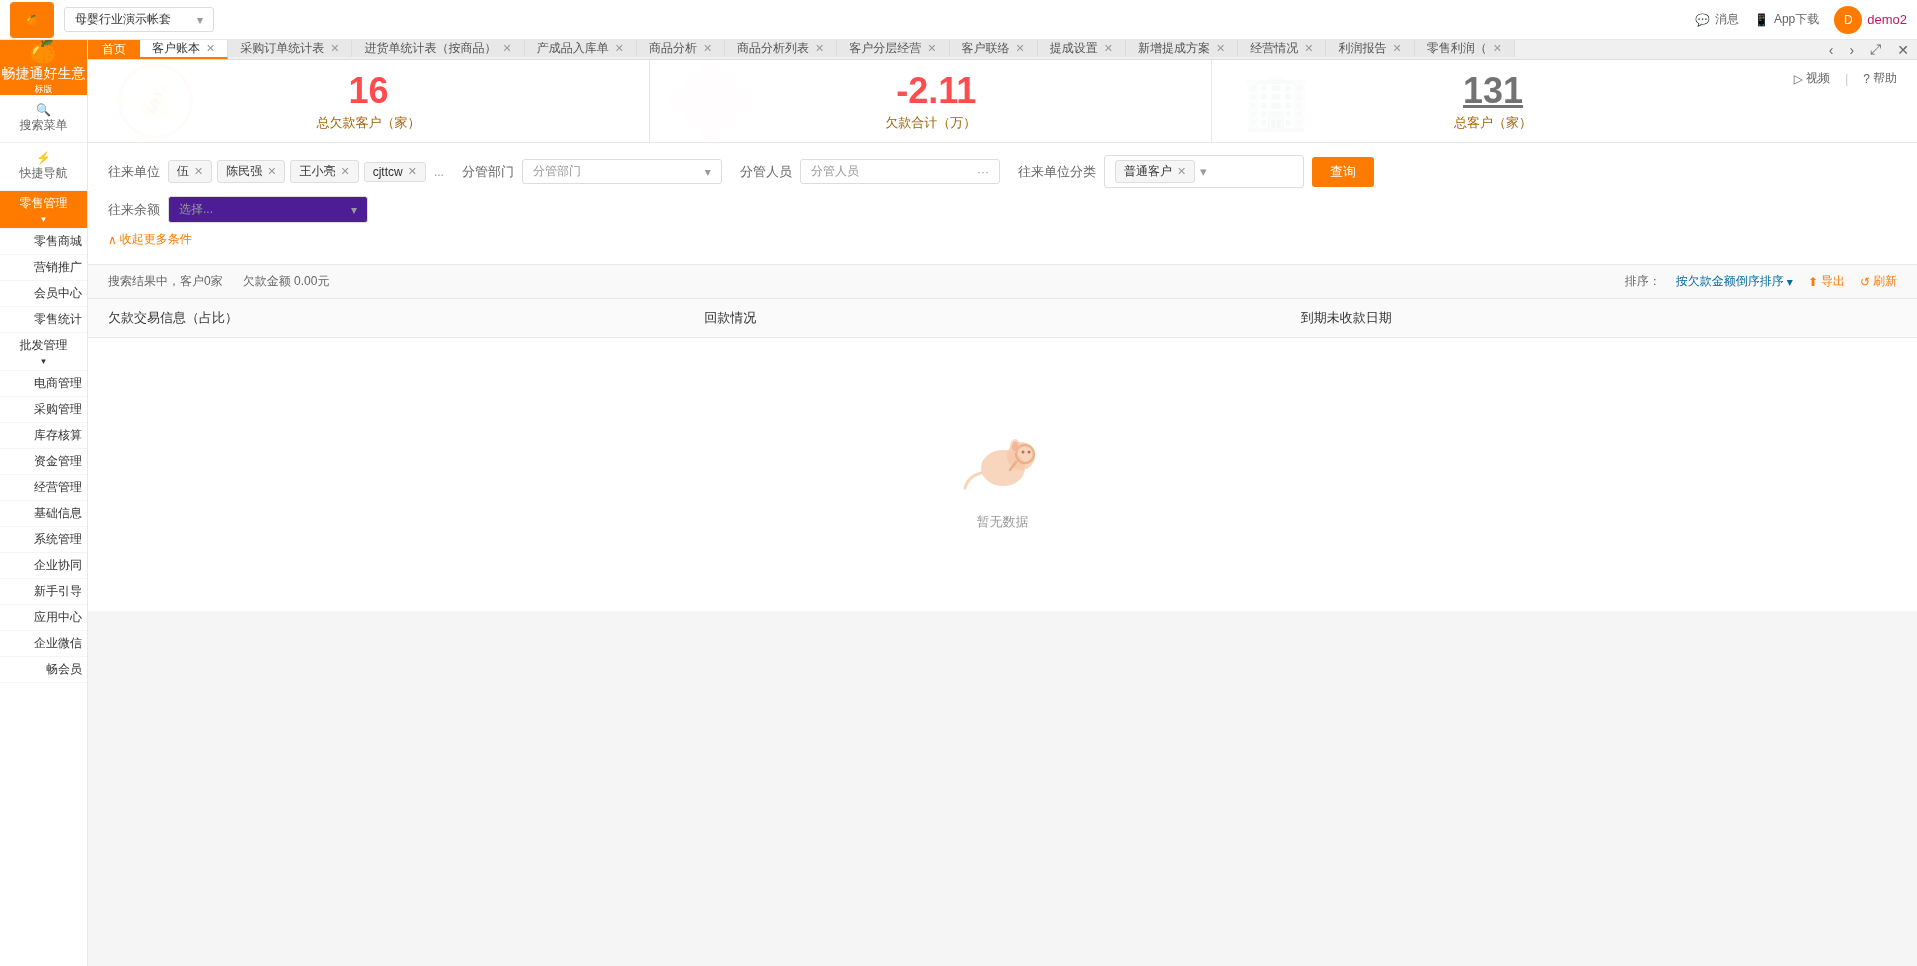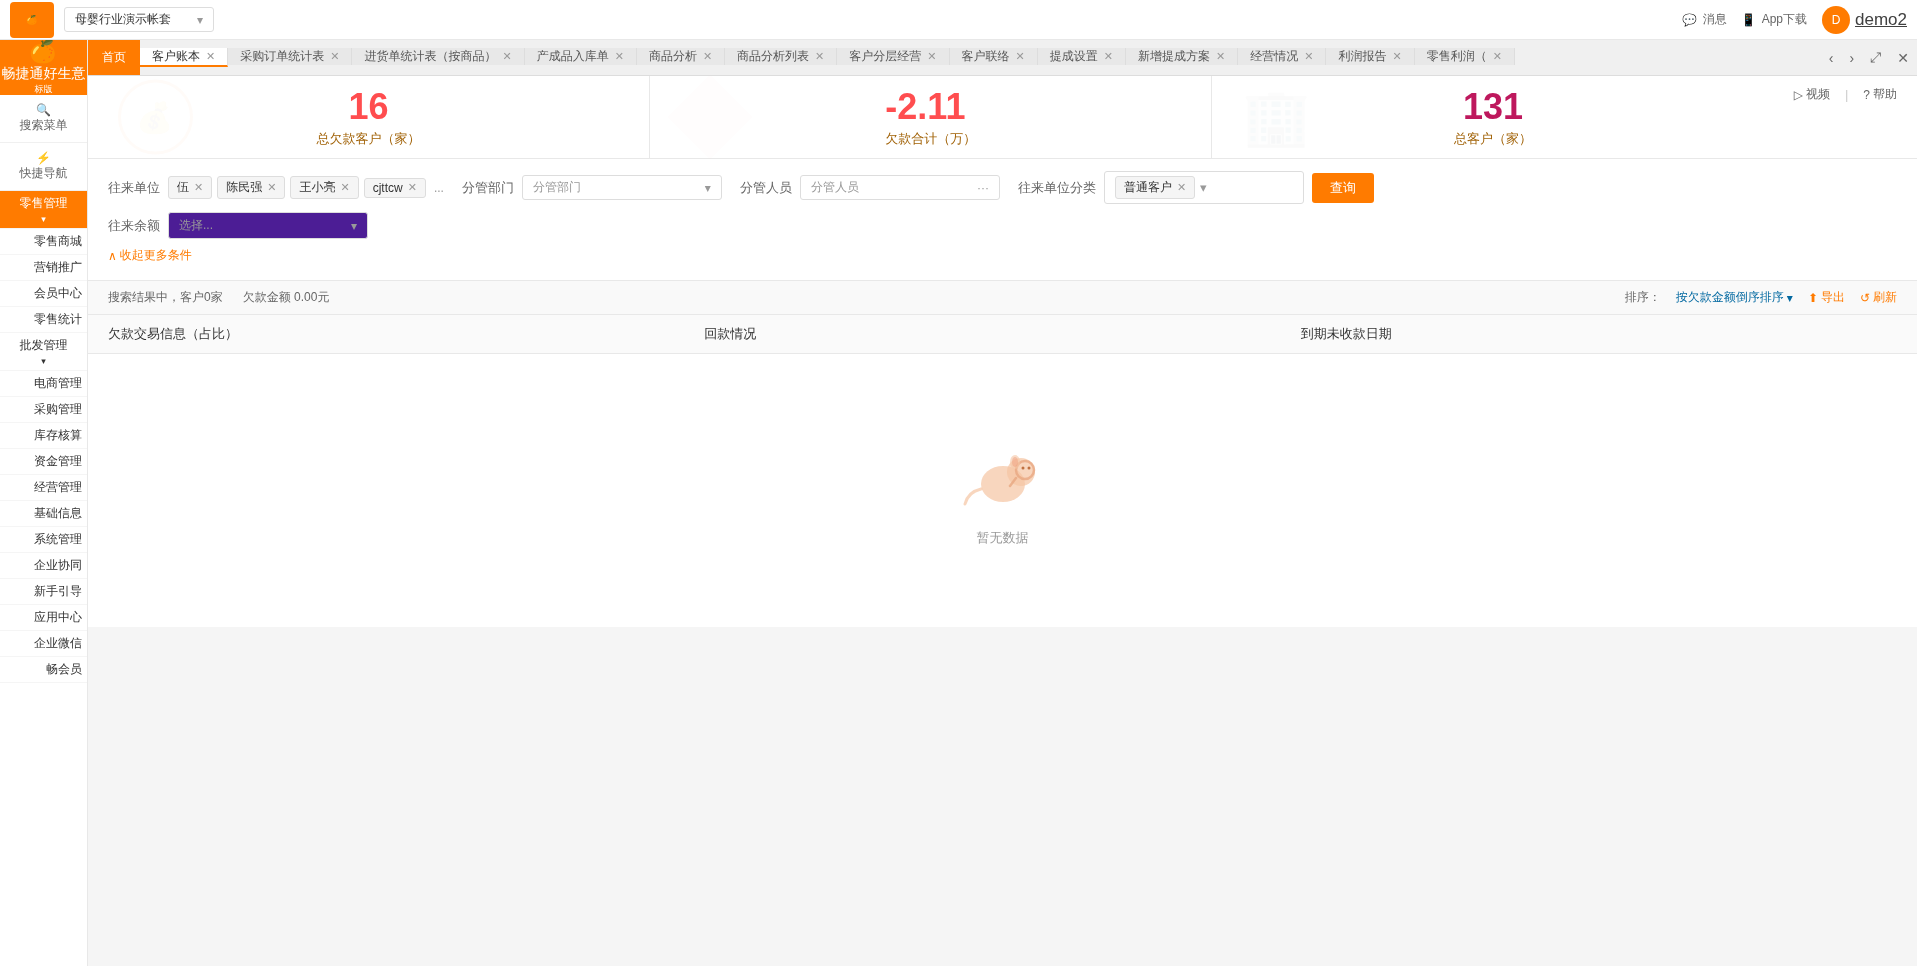--- a/index.html
+++ b/index.html
@@ -17,36 +17,36 @@
     .sidebar-search { padding: 8px; border-bottom: 1px solid #f0f0f0; text-align: center; color: #666; cursor: pointer; font-size: 12px; }
     .sidebar-nav-item { padding: 4px 5px; text-align: right; color: #333; cursor: pointer; border-bottom: 1px solid #f5f5f5; font-size: 12px; flex-direction: column; }
     .sidebar-nav-item.active { background: #ff7b00; color: #fff; }
     .sidebar-quick-nav { padding: 8px; text-align: center; color: #666; cursor: pointer; font-size: 12px; border-bottom: 1px solid #f0f0f0; }
 
     
     .app-name { display: flex; align-items: center; gap: 5px; }
     .top-bar-right { margin-left: auto; display: flex; align-items: center; gap: 15px; }
     .top-bar-icon-group { display: flex; align-items: center; gap: 5px; color: #666; cursor: pointer; font-size: 12px; }
     .user-avatar { width: 28px; height: 28px; border-radius: 50%; background: #ff7b00; display: flex; align-items: center; justify-content: center; color: #fff; font-size: 12px; }
-    .username { color: #404040; font-size: 17px; cursor: pointer; text-decoration: underline; }
-
-    
-    .tabs-bar { background: #f0f0f0; display: flex; align-items: center; height: 36px; overflow: hidden; flex-shrink: 0; border-bottom: 1px solid #ddd; }
+    .username { color: #be185d; font-size: 13px; cursor: pointer; }
+
+    
+    .tabs-bar { background: #f0f0f0; display: flex; align-items: flex-start; height: 20px; overflow: hidden; flex-shrink: 0; border-bottom: 1px solid #ddd; }
     .tab { display: flex; align-items: center; padding: 0 12px; height: 100%; cursor: pointer; border-right: 1px solid #ddd; font-size: 12px; color: #555; white-space: nowrap; background: #e8e8e8; }
     .tab.active { background: #fff; color: #333; border-bottom: 2px solid #ff7b00; }
     .tab-close { margin-left: 6px; color: #999; font-size: 11px; cursor: pointer; }
     .tabs-home { background: #ff7b00; color: #fff; padding: 0 14px; height: 100%; display: flex; align-items: center; font-size: 12px; cursor: pointer; flex-shrink: 0; }
     .tabs-nav-btn { padding: 0 8px; cursor: pointer; color: #666; font-size: 14px; height: 100%; display: flex; align-items: center; }
 
     
     .content-area { flex: 1; overflow-y: auto; background: #f5f5f5; }
     .stat-block { flex: 1; display: flex; flex-direction: column; align-items: center; justify-content: center; border-right: 1px solid #e8e8e8; padding: 10px 20px; position: relative; }
     .stat-block:last-child { border-right: none; }
     .stat-value-red { color: #ff4d4f; font-size: 36px; font-weight: bold; }
-    .stat-value-black { color: #be185d; font-size: 36px; font-weight: bold; }
+    .stat-value-black { color: #737373; font-size: 36px; font-weight: bold; text-decoration: underline; }
     .stat-label { color: #a16207; font-size: 13px; margin-top: 2px; }
     .stat-icon-area { position: absolute; left: 30px; top: 50%; transform: translateY(-50%); opacity: 0.15; }
     .action-link { color: #666; font-size: 12px; cursor: pointer; display: flex; align-items: center; gap: 3px; }
 
     
     .filter-area { background: #fff; padding: 12px 20px; border-bottom: 1px solid #e8e8e8; }
     .filter-row { display: flex; align-items: center; flex-wrap: wrap; gap: 8px; margin-bottom: 8px; }
     .filter-label { color: #666; font-size: 13px; white-space: nowrap; }
     .filter-tag { display: inline-flex; align-items: center; background: #f5f5f5; border: 1px solid #ddd; border-radius: 3px; padding: 2px 8px; font-size: 12px; color: #333; gap: 5px; }
     .filter-tag-close { color: #999; cursor: pointer; font-size: 11px; }
@@ -235,21 +235,21 @@
               <div style="text-align:center;">
                 <div class="stat-value-red">16</div>
                 <div class="stat-label">总欠款客户（家）</div>
               </div>
             </div>
 
             <div class="stat-block">
               <div class="stat-icon-area">
                 <div style="width:60px;height:60px;background:#ffd0d0;transform:rotate(45deg);opacity:0.35;"></div>
               </div>
-              <div style="text-align:left;">
+              <div style="text-align:right;">
                 <div class="stat-value-red">-2.11</div>
                 <div class="stat-label">欠款合计（万）</div>
               </div>
             </div>
 
             <div class="stat-block" style="border-right:none;">
               <div class="stat-icon-area">
                 <span style="font-size:55px;color:#a0c8f0;opacity:0.35;">🏢</span>
               </div>
               <div style="text-align:center;">

